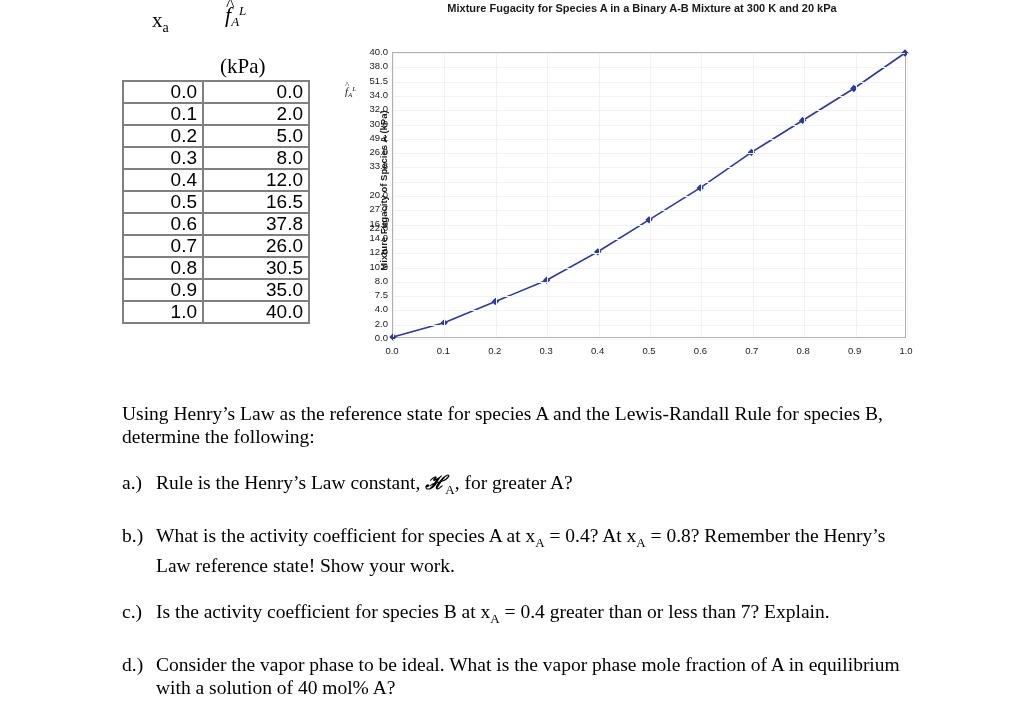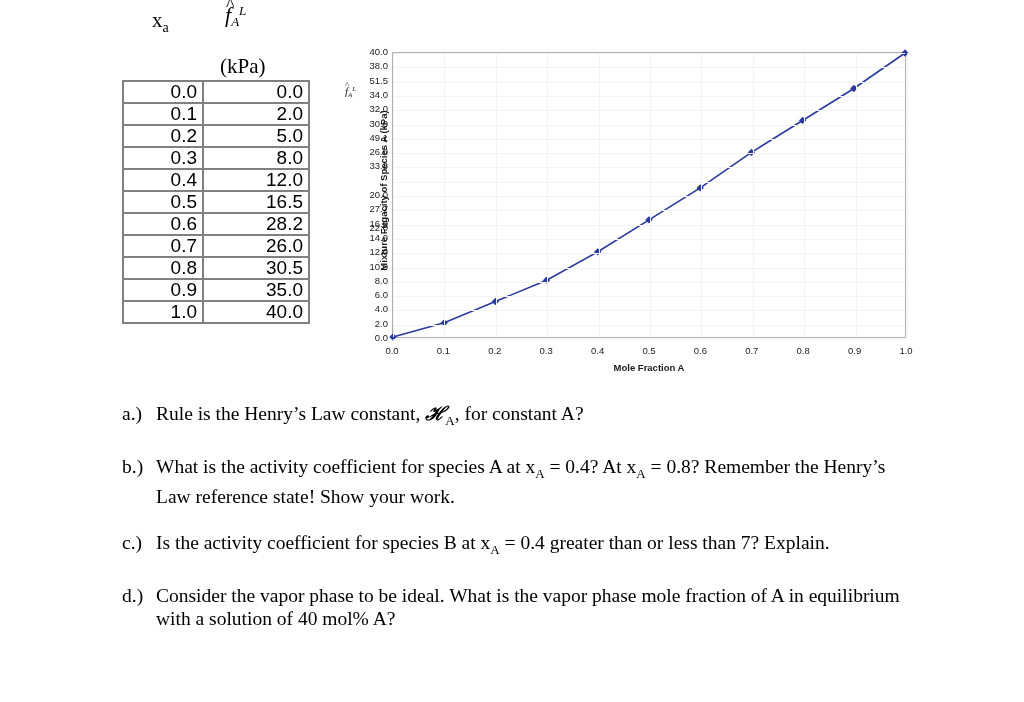--- a/index.html
+++ b/index.html
@@ -280,21 +280,21 @@
         <tr>
           <td class="col-x">0.4</td>
           <td class="col-f">12.0</td>
         </tr>
         <tr>
           <td class="col-x">0.5</td>
           <td class="col-f">16.5</td>
         </tr>
         <tr>
           <td class="col-x">0.6</td>
-          <td class="col-f">28.2</td>
+          <td class="col-f">37.8</td>
         </tr>
         <tr>
           <td class="col-x">0.7</td>
           <td class="col-f">26.0</td>
         </tr>
         <tr>
           <td class="col-x">0.8</td>
           <td class="col-f">30.5</td>
         </tr>
         <tr>
@@ -303,20 +303,21 @@
         </tr>
         <tr>
           <td class="col-x">1.0</td>
           <td class="col-f">40.0</td>
         </tr>
       </tbody>
   </table>
 </div>
 
 <div id="chart-block">
+  <div id="chart-title">Mixture Fugacity for Species A in a Binary A-B Mixture at 300 K and 20 kPa</div>
 
   <div id="yaxis-symbol">
     <span class="hat">^</span><span>f</span><span class="sub">A</span><span class="sup">L</span>
   </div>
 
   <div id="yaxis-label">Mixture Fugacity of Species A (kPa)</div>
   <div id="ytick-col">
       <div class="ytick" style="top: -5px;">40.0</div>
       <div class="ytick" style="top: 9.3px;">38.0</div>
       <div class="ytick" style="top: 23.6px;">51.5</div>
@@ -327,21 +328,21 @@
       <div class="ytick" style="top: 95.1px;">26.0</div>
       <div class="ytick" style="top: 109.4px;">33.8</div>
       <div class="ytick" style="top: 123.7px; margin-top: 47px;">22.0</div>
       <div class="ytick" style="top: 138px;">20.0</div>
       <div class="ytick" style="top: 152.3px;">27.7</div>
       <div class="ytick" style="top: 166.6px;">16.0</div>
       <div class="ytick" style="top: 180.9px;">14.0</div>
       <div class="ytick" style="top: 195.2px;">12.0</div>
       <div class="ytick" style="top: 209.5px;">10.0</div>
       <div class="ytick" style="top: 223.8px;">8.0</div>
-      <div class="ytick" style="top: 238.1px;">6.0</div>
+      <div class="ytick" style="top: 238.1px;">7.5</div>
       <div class="ytick" style="top: 252.4px;">4.0</div>
       <div class="ytick" style="top: 266.7px;">2.0</div>
       <div class="ytick" style="top: 281px;">0.0</div>
     </div>
 
   <div id="plot-frame">
     <div id="plot-inner">
       <svg id="series-svg" viewBox="0 0 514 286" preserveAspectRatio="none">
           <path d="M0.00 286.00 L51.40 271.70 L102.80 250.25 L154.20 228.80 L205.60 200.20 L257.00 168.03 L308.40 135.85 L359.80 100.10 L411.20 67.93 L462.60 35.75 L514.00 0.00" fill="none" stroke="#2a3a9e" stroke-width="1.6" vector-effect="non-scaling-stroke"></path>
           <rect x="-2.60" y="283.40" width="5.2" height="5.2" fill="#2a3a9e" transform="rotate(45 0.00 286.00)"></rect>
@@ -397,27 +398,27 @@
       <div class="xtick" style="left: 102.8px;">0.2</div>
       <div class="xtick" style="left: 154.2px;">0.3</div>
       <div class="xtick" style="left: 205.6px;">0.4</div>
       <div class="xtick" style="left: 257px;">0.5</div>
       <div class="xtick" style="left: 308.4px;">0.6</div>
       <div class="xtick" style="left: 359.8px;">0.7</div>
       <div class="xtick" style="left: 411.2px;">0.8</div>
       <div class="xtick" style="left: 462.6px;">0.9</div>
       <div class="xtick" style="left: 514px;">1.0</div>
     </div>
-  <div id="xaxis-label">Mole Fraction A</div>
 </div>
 
 <div id="prose">
+  <p>Using Henry’s Law as the reference state for species A and the Lewis-Randall Rule for species B, determine the following:</p>
 
   <p class="qitem">
-    <span class="qlabel">a.)</span><span>Rule is the Henry’s Law constant, </span><span class="script-h">ℋ</span><sub>A</sub><span>, for constant A?</span>
+    <span class="qlabel">a.)</span><span>Rule is the Henry’s Law constant, </span><span class="script-h">ℋ</span><sub>A</sub><span>, for greater A?</span>
   </p>
 
   <p class="qitem">
     <span class="qlabel">b.)</span><span>What is the activity coefficient for species A at x</span><sub>A</sub><span> = 0.4? At x</span><sub>A</sub><span> = 0.8? Remember the Henry’s Law reference state! Show your work.</span>
   </p>
 
   <p class="qitem">
     <span class="qlabel">c.)</span><span>Is the activity coefficient for species B at x</span><sub>A</sub><span> = 0.4 greater than or less than 7? Explain.</span>
   </p>
 

